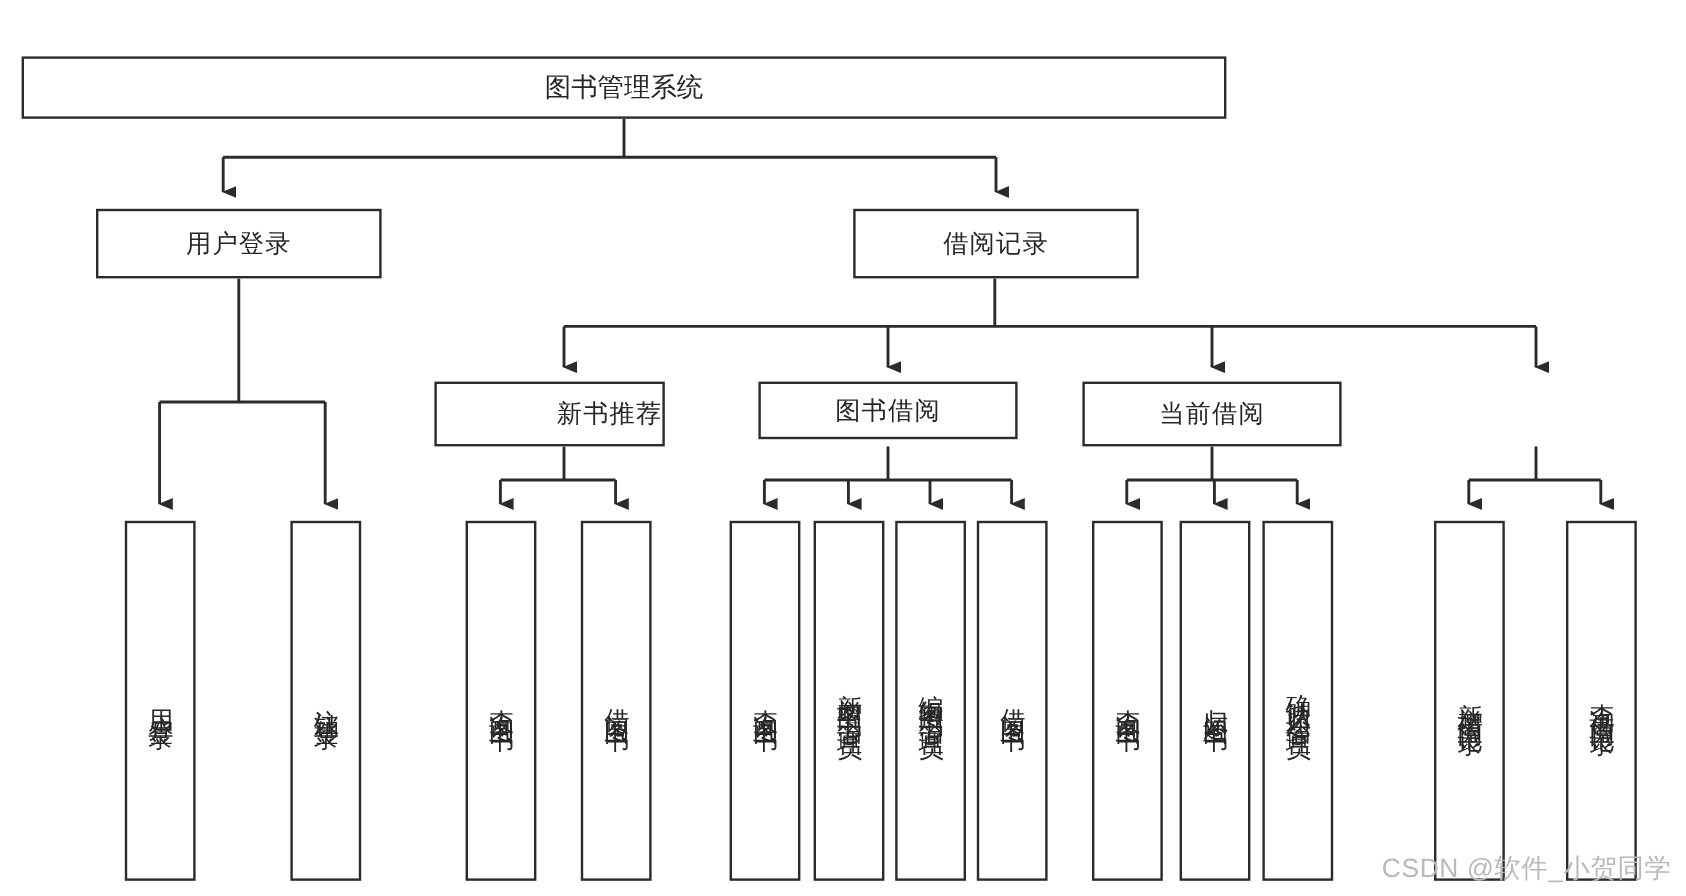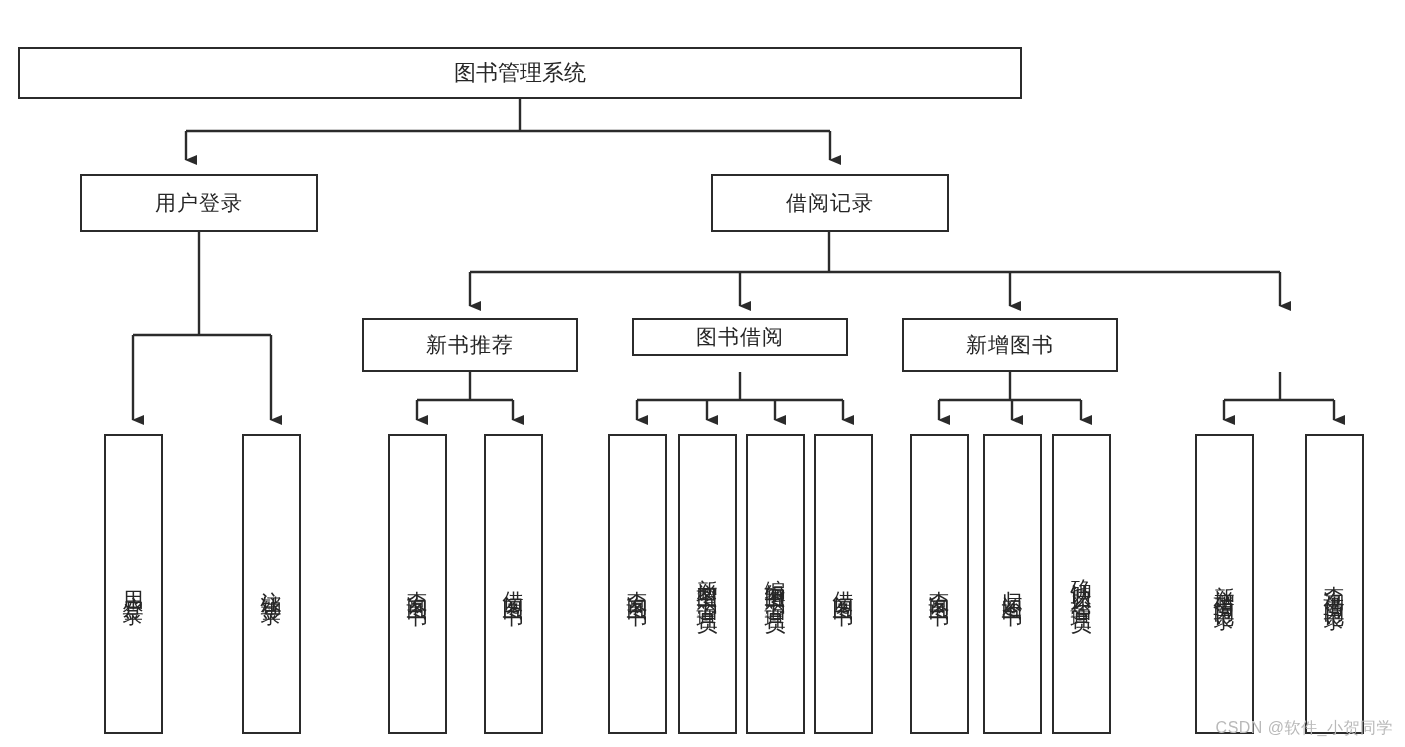--- a/index.html
+++ b/index.html
@@ -48,21 +48,21 @@
     text-orientation: upright;
     letter-spacing: 5px;
     line-height: 1;
     white-space: nowrap;
     color: #262626;
   }
   .watermark {
     position: absolute;
     right: 12px;
     bottom: 8px;
-    font-size: 16px;
+    font-size: 22px;
     color: #b9b9b9;
     letter-spacing: 0.5px;
     white-space: nowrap;
   }
 </style>
 </head>
 <body>
 
 <div id="canvas">
 
@@ -120,28 +120,28 @@
     <span>图书管理系统</span>
   </div>
 
   <div class="node h" style="left:80px; top:174px; width:238px; height:58px;">
     <span>用户登录</span>
   </div>
   <div class="node h" style="left:711px; top:174px; width:238px; height:58px;">
     <span>借阅记录</span>
   </div>
 
-  <div class="node h" style="left:362px; top:318px; width:216px; height:54px;">
+  <div class="node h" style="left:362px; top:318px; width:192px; height:54px;justify-content:flex-end;">
     <span>新书推荐</span>
   </div>
-  <div class="node h" style="left:632px; top:318px; width:216px; height:38px;">
+  <div class="node h" style="left:632px; top:318px; width:216px; height:48px;">
     <span>图书借阅</span>
   </div>
   <div class="node h" style="left:902px; top:318px; width:216px; height:54px;">
-    <span>新增图书</span>
+    <span>当前借阅</span>
   </div>
 
   <div class="node v" style="left:104px; top:434px; width:59px; height:300px;">
     <span class="vlabel">用户登录</span>
   </div>
   <div class="node v" style="left:242px; top:434px; width:59px; height:300px;">
     <span class="vlabel">注销登录</span>
   </div>
 
   <div class="node v" style="left:388px; top:434px; width:59px; height:300px;">

